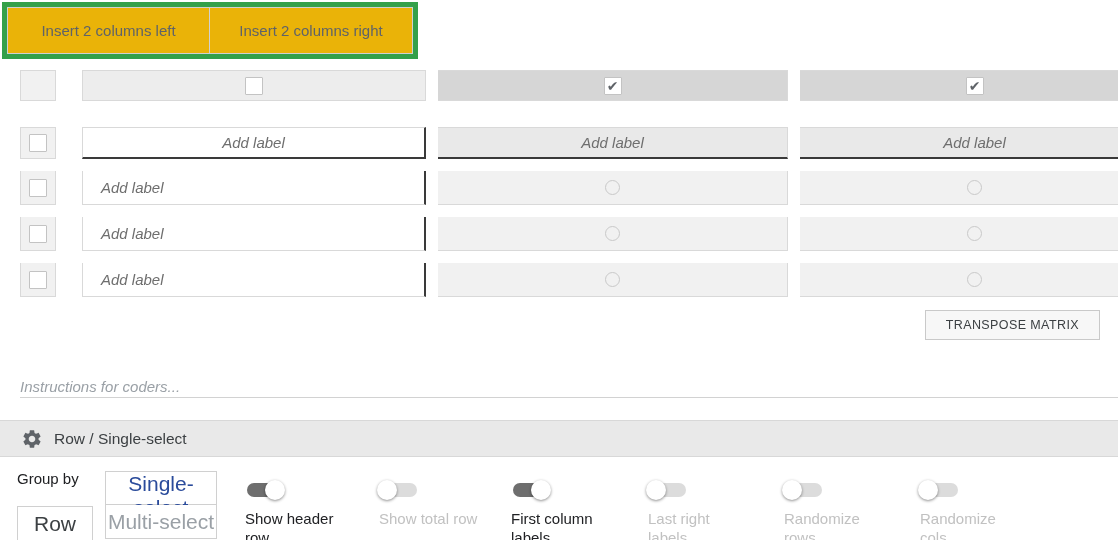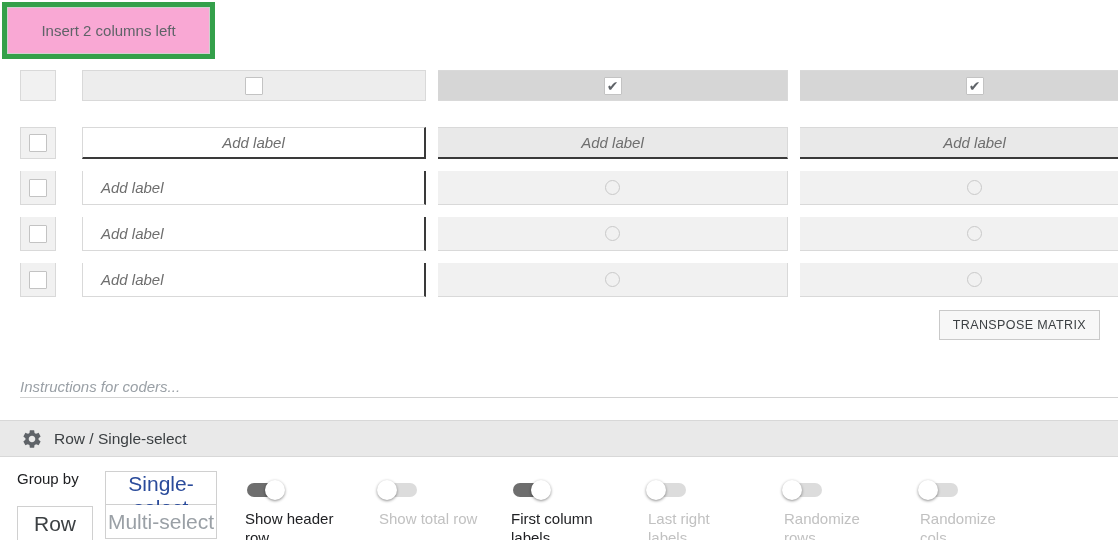--- a/index.html
+++ b/index.html
@@ -2,21 +2,21 @@
 <html style="--green: #34a04a; --blue: #2a4b9b;"><head>
 <meta charset="utf-8">
 <style>
   * { margin:0; padding:0; box-sizing:border-box; }
   html,body { width:1118px; height:540px; background:#fff; overflow:hidden;
     font-family:"Liberation Sans", sans-serif; font-size:15px; color:#3c4043; }
 
   
   .insert-wrap { margin:2px 0 0 2px; display:inline-flex;
     border:5px solid var(--green,#34a04a); }
-  .insert-btn { background:#f9a8d4; border:1px solid #d0d0d0; color:#5f6368;
+  .insert-btn { background:#eab308; border:1px solid #d0d0d0; color:#5f6368;
     font-size:15px; width:203px; height:47px; display:flex; align-items:center;
     justify-content:center; cursor:pointer; }
   .insert-btn + .insert-btn { border-left:none; }
 
   
   .matrix { margin:11px 0 0 20px; width:1082px; display:grid;
     grid-template-columns:36px 2px 344px 350px 350px;
     grid-template-rows:31px 2px 32px 34px 34px 34px;gap:12px; }
   .cell { border-right:1px solid #d9d9d9; border-bottom:1px solid #d9d9d9;
     display:flex; align-items:center; justify-content:center;
@@ -36,21 +36,21 @@
     border-radius:1px; display:flex; align-items:center; justify-content:center;
     font-style:normal; font-size:14px; color:#5f6368; cursor:pointer; }
   .cb.checked::after { content:"✔"; }
   .radio { width:15px; height:15px; border:1px solid #c9c9c9; border-radius:50%;
     cursor:pointer; }
 
   
   .transpose-row { width:1100px; display:flex; justify-content:flex-end;
     margin-top:13px; }
   .transpose-btn { background:#f7f7f7; border:1px solid #c9c9c9; color:#3c4043;
-    font-size:12.5px; letter-spacing:.4px; padding:7px 13px; cursor:pointer; }
+    font-size:12.5px; letter-spacing:.4px; padding:7px 20px; cursor:pointer; }
 
   
   .instructions { margin:38px 0 0 20px; width:1098px; padding-bottom:2px;
     border-bottom:1px solid #d2d2d2; }
   .instructions span { font-style:italic; color:#9aa0a6; }
 
   
   .settings-bar { margin-top:22px; height:37px; background:#e9e9e9;
     border-top:1px solid #d8d8d8; border-bottom:1px solid #d8d8d8;
     display:flex; align-items:center; padding-left:21px; cursor:pointer; }
@@ -87,20 +87,21 @@
   .toggle-group.disabled .toggle-label { color:#c1c1c1; }
 </style>
 </head>
 <body>
 
 
 
 
 <div class="insert-wrap">
   <button class="insert-btn">Insert 2 columns left</button>
+  <button class="insert-btn">Insert 2 columns right</button>
 </div>
 
 
 <div class="matrix">
 
   <div class="cell cbcol bl bt"></div>
   <div class="gap"></div>
   <div class="cell selrow1 bl bt">
     <span class="cb"></span>
   </div>

